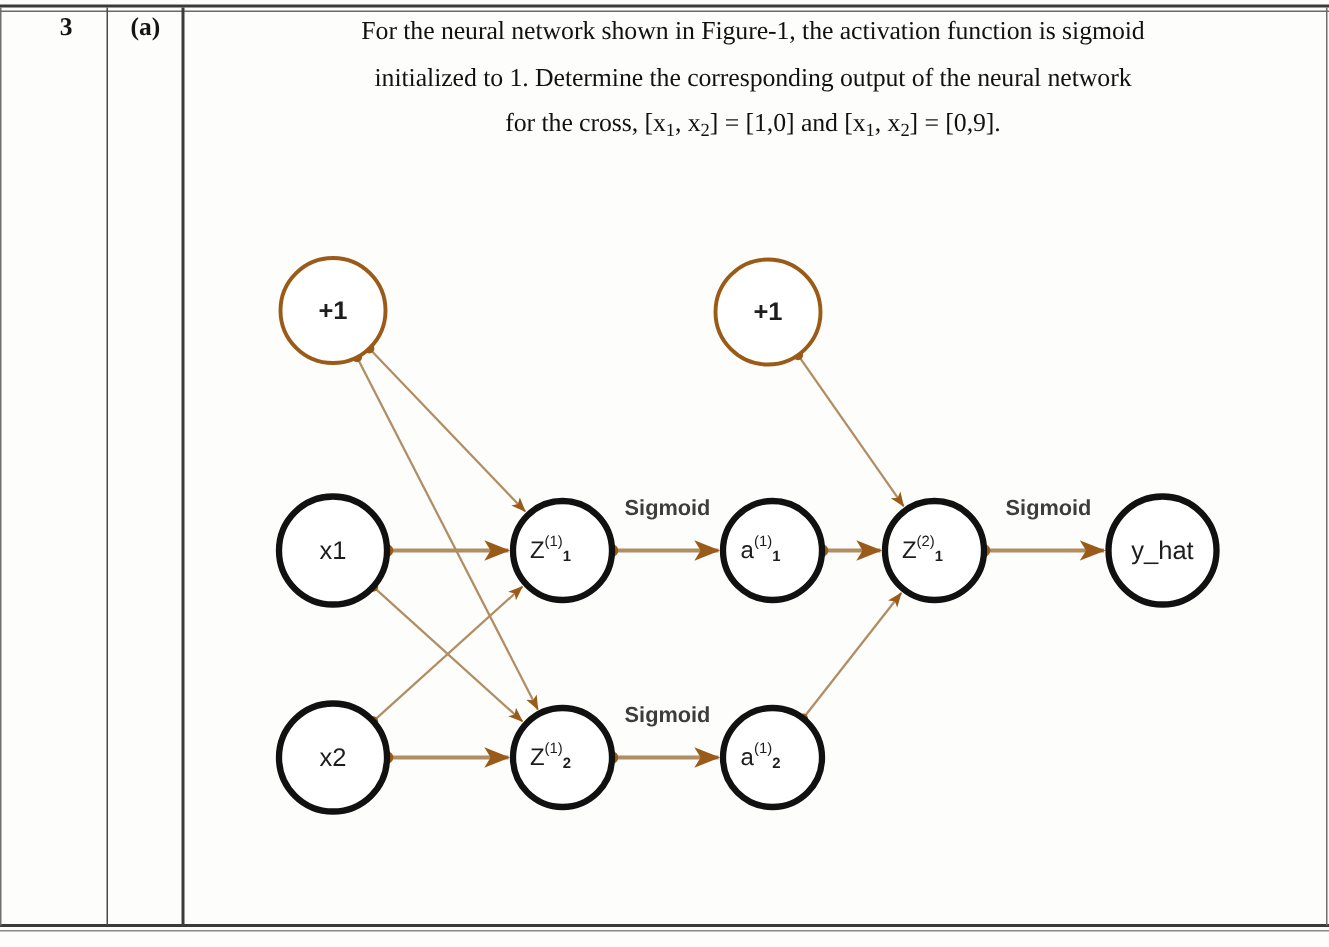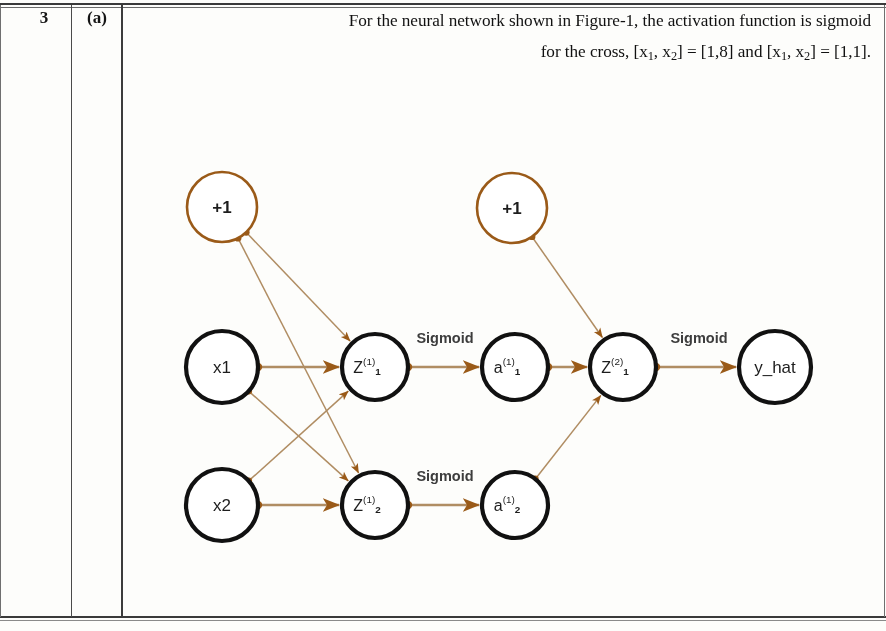--- a/index.html
+++ b/index.html
@@ -59,21 +59,21 @@
   }
 
   .qtext {
     position: absolute;
     left: 133px;
     top: 6px;
     width: 738px;
     font-size: 17.2px;
     line-height: 30.5px;
     color: #111111;
-    text-align: right;
+    text-align: center;
     letter-spacing: -0.05px;
   }
   .qtext sub {
     font-size: 0.72em;
     vertical-align: -0.28em;
   }
 
   
   .figure-area {
     position: absolute;
@@ -101,21 +101,22 @@
   <div class="rule-v col-rule-1"></div>
   <div class="rule-v col-rule-2"></div>
   <div class="rule-v edge-left"></div>
   <div class="rule-v edge-right"></div>
 
   <div class="cell-qnum">3</div>
   <div class="cell-part">(a)</div>
 
   <div class="qtext">
     <div>For the neural network shown in Figure-1, the activation function is sigmoid</div>
-    <div><span>for the cross, [x</span><sub>1</sub><span>, x</span><sub>2</sub><span>] = [1,8] and [x</span><sub>1</sub><span>, x</span><sub>2</sub><span>] = [1,1].</span></div>
+    <div>initialized to 1. Determine the corresponding output of the neural network</div>
+    <div><span>for the cross, [x</span><sub>1</sub><span>, x</span><sub>2</sub><span>] = [1,0] and [x</span><sub>1</sub><span>, x</span><sub>2</sub><span>] = [0,9].</span></div>
   </div>
 
   <div class="figure-area">
     <svg class="figure-svg" id="nn-svg" width="761" height="476" viewBox="0 0 761 476">
       <defs>
         <marker id="arrowhead" markerWidth="7" markerHeight="7" refX="6.2" refY="3.1" orient="auto" markerUnits="strokeWidth">
           <path d="M0,0.5 L6.6,3.1 L0,5.7 L1.6,3.1 Z" fill="#9a5a18"></path>
         </marker>
       </defs>
       <g id="edge-layer">

